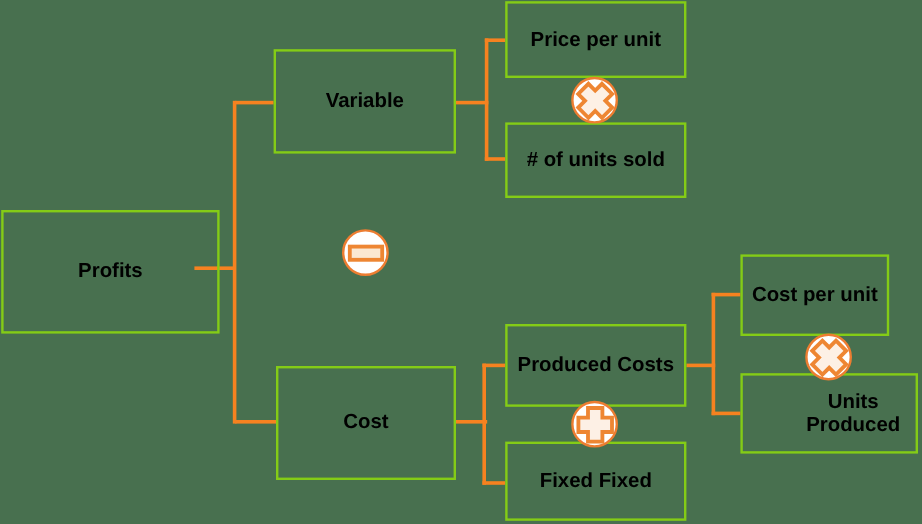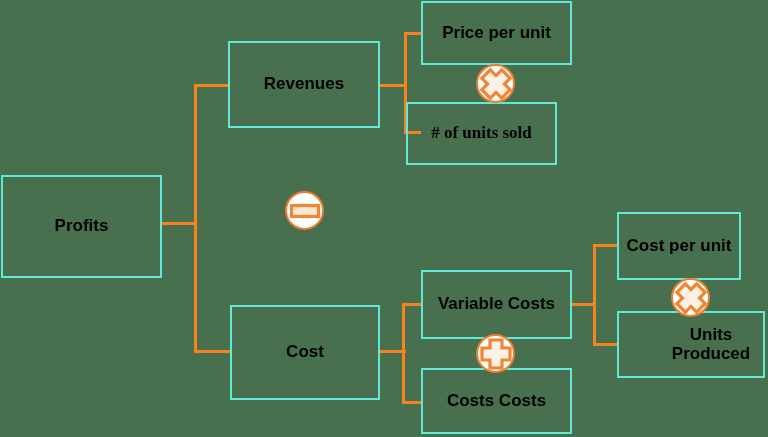--- a/index.html
+++ b/index.html
@@ -8,35 +8,35 @@
     background:#48704F;
     font-family:"Liberation Sans", sans-serif;
     overflow:hidden;
   }
   .canvas{position:relative;width:768px;height:437px;}
 
   
   .node{
     position:absolute;
     box-sizing:border-box;
-    border:2px solid #5eead4;
+    border:2px solid #84cc16;
     background:transparent;
     display:flex;align-items:center;justify-content:center;
     text-align:center;
   }
   .node .lbl{
     color:#000;
     font-size:17px;
     font-weight:700;
     line-height:1.1;
   }
-  #n-profits       {left:1px;  top:175px; width:161px; height:103px;}
+  #n-profits       {left:1px;  top:175px; width:182px; height:103px;}
   #n-revenues      {left:228px;top:41px;  width:152px; height:87px;}
   #n-price         {left:421px;top:1px;   width:151px; height:64px;}
-  #n-units-sold    {left:406px;top:102px; width:151px; height:63px;font-family:Liberation Serif, serif;}
+  #n-units-sold    {left:421px;top:102px; width:151px; height:63px;}
   #n-costs         {left:230px;top:305px; width:150px; height:95px;}
   #n-var-costs     {left:421px;top:270px; width:151px; height:69px;}
   #n-fixed-costs   {left:421px;top:368px; width:151px; height:66px;}
   #n-cost-per-unit {left:617px;top:212px; width:124px; height:68px;}
   #n-units-prod    {left:617px;top:311px; width:148px; height:67px;padding-left:40px;}
 
   
   .conn{position:absolute;background:#F68220;}
   .h{height:3px;}
   .v{width:3px;}
@@ -92,36 +92,36 @@
   <div class="conn h" id="c12"></div>
   <div class="conn h" id="c13"></div>
   <div class="conn v" id="c14"></div>
   <div class="conn h" id="c15"></div>
   <div class="conn h" id="c16"></div>
 
   <div class="node" id="n-profits">
     <span class="lbl">Profits</span>
   </div>
   <div class="node" id="n-revenues">
-    <span class="lbl">Revenues</span>
+    <span class="lbl">Variable</span>
   </div>
   <div class="node" id="n-price">
     <span class="lbl">Price per unit</span>
   </div>
   <div class="node" id="n-units-sold">
     <span class="lbl"># of units sold</span>
   </div>
   <div class="node" id="n-costs">
     <span class="lbl">Cost</span>
   </div>
   <div class="node" id="n-var-costs">
-    <span class="lbl">Variable Costs</span>
+    <span class="lbl">Produced Costs</span>
   </div>
   <div class="node" id="n-fixed-costs">
-    <span class="lbl">Costs Costs</span>
+    <span class="lbl">Fixed Fixed</span>
   </div>
   <div class="node" id="n-cost-per-unit">
     <span class="lbl">Cost per unit</span>
   </div>
   <div class="node" id="n-units-prod">
     <span class="lbl">Units Produced</span>
   </div>
 
   <div class="op" id="op-mul-rev">
     <svg width="34" height="34" viewBox="-17 -17 34 34" aria-hidden="true">

